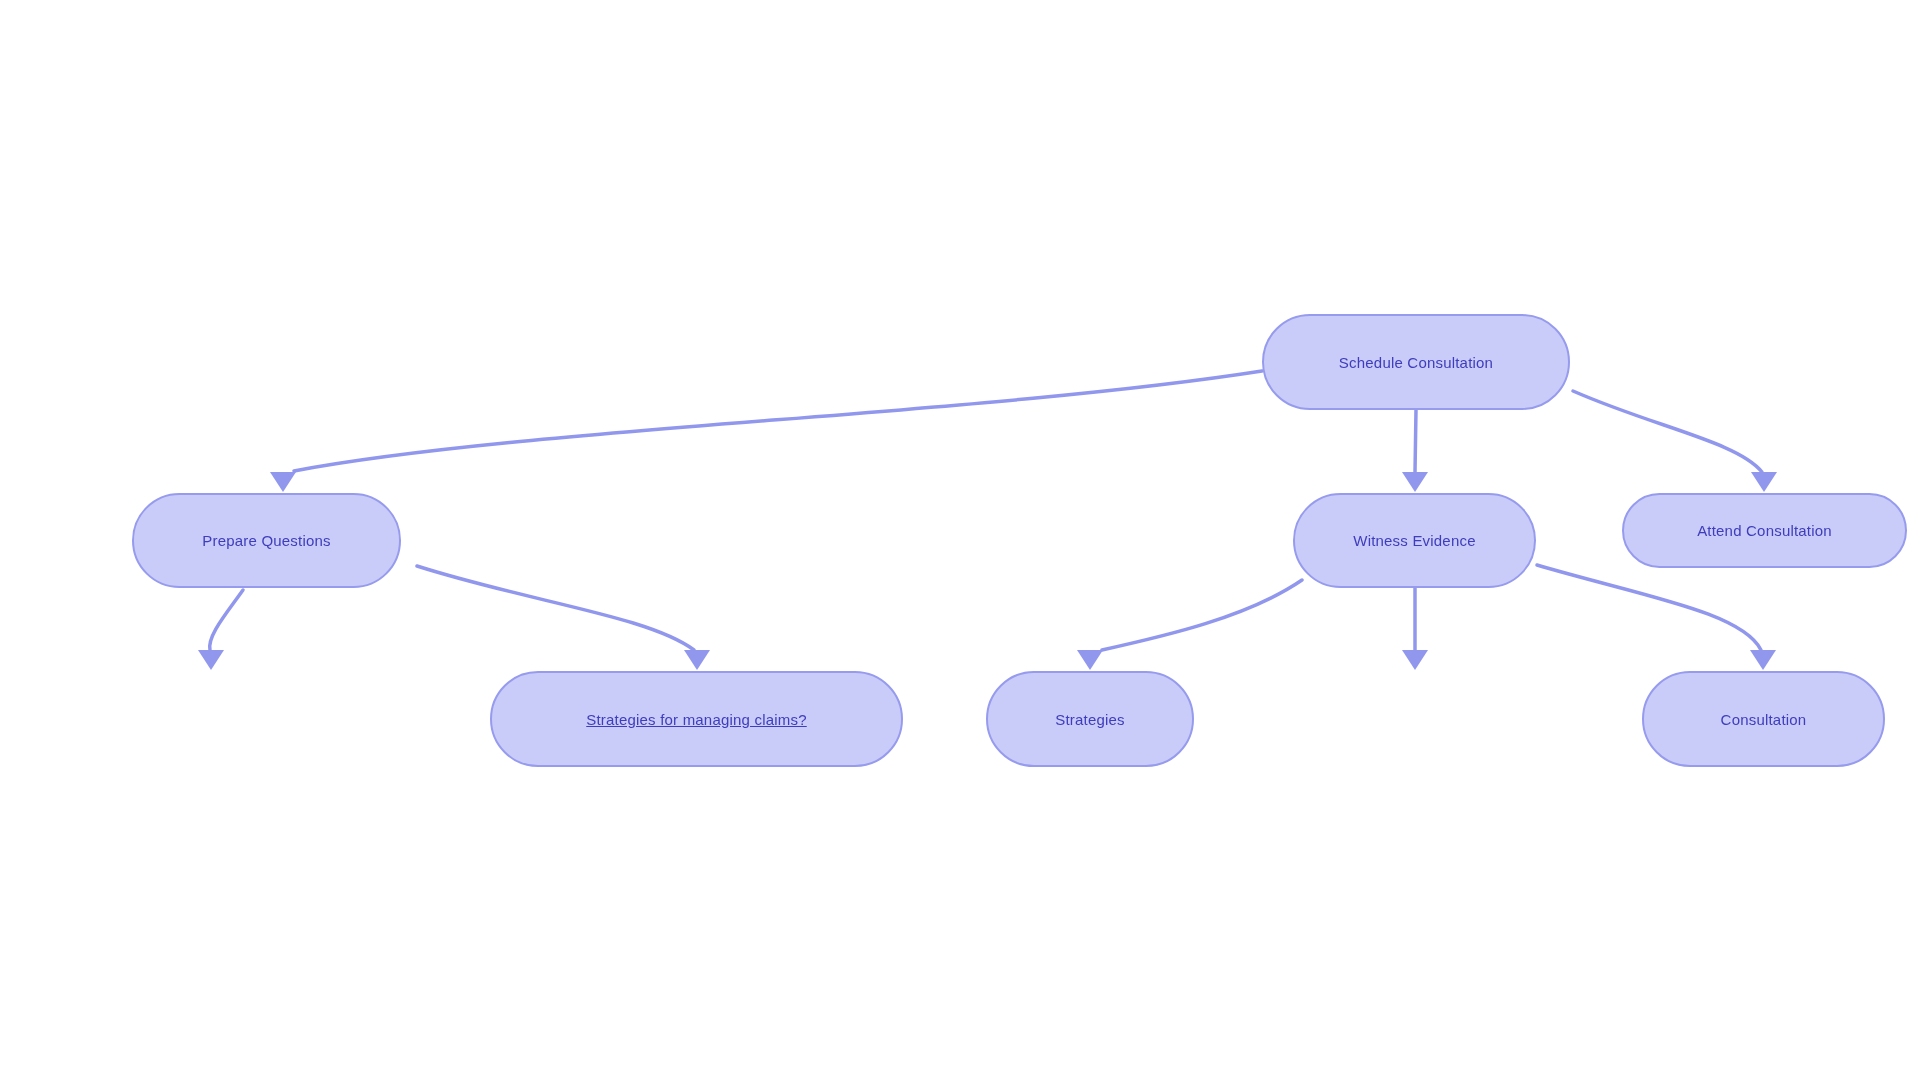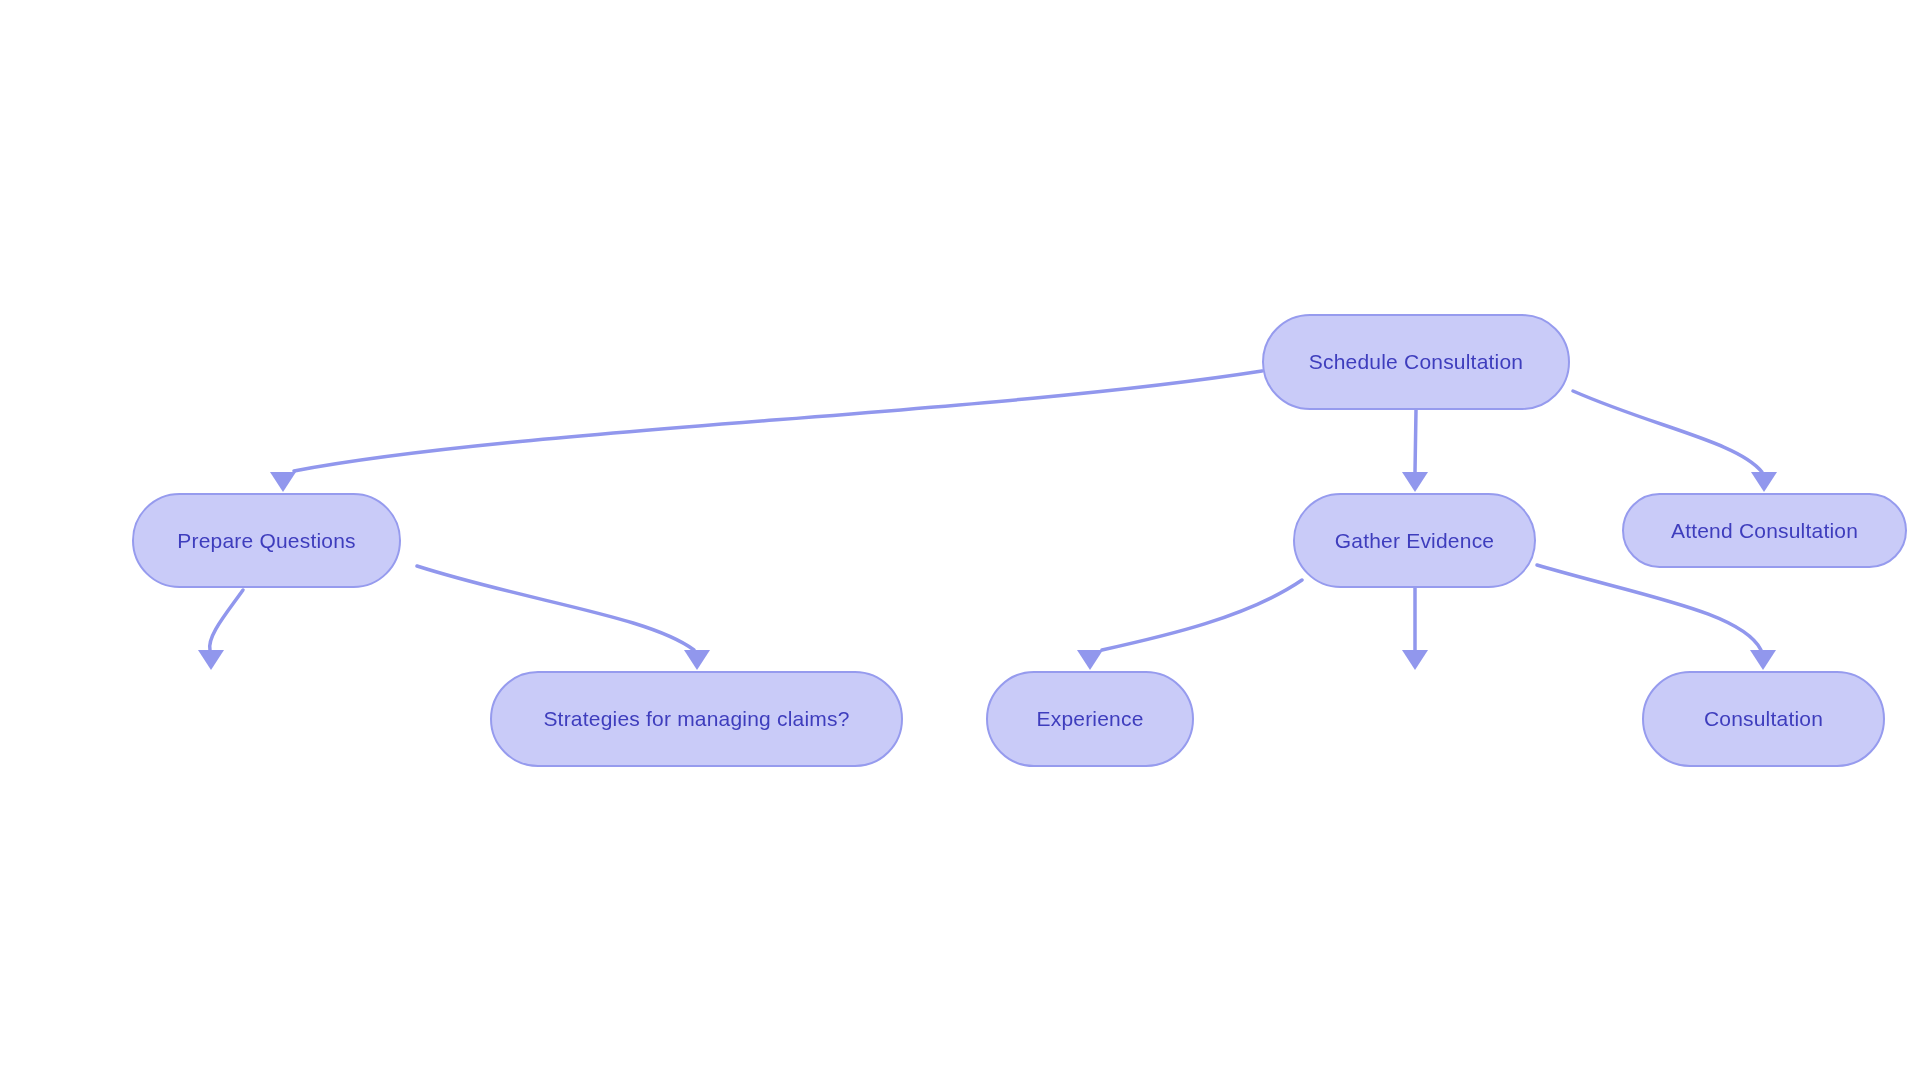--- a/index.html
+++ b/index.html
@@ -22,21 +22,21 @@
   .edge{fill:none;stroke:var(--edge);stroke-width:3.5;stroke-linecap:round;}
   .arrowhead{fill:var(--edge);stroke:none;}
   .node{
     position:absolute;
     box-sizing:border-box;
     display:flex;align-items:center;justify-content:center;
     background:var(--node-fill);
     border:2px solid var(--node-border);
     border-radius:48px;
     color:var(--text);
-    font-size:21px;
+    font-size:15px;
     letter-spacing:0.2px;
     white-space:nowrap;
     user-select:none;
   }
 </style>
 </head>
 <body>
 
 <div class="canvas">
   <svg class="edges-layer" width="1920" height="1083" viewBox="0 0 1920 1083" xmlns="http://www.w3.org/2000/svg">
@@ -53,19 +53,19 @@
       <path d="M 1302 580 C 1248 617, 1165 636, 1102 650" class="edge"></path>
       <path d="M 1077 650 L 1103 650 L 1090 670 Z" class="arrowhead"></path>
       <path d="M 1415 588 L 1415 650" class="edge"></path>
       <path d="M 1402 650 L 1428 650 L 1415 670 Z" class="arrowhead"></path>
       <path d="M 1537 565 C 1642 596, 1742 612, 1761 650" class="edge"></path>
       <path d="M 1750 650 L 1776 650 L 1763 670 Z" class="arrowhead"></path>
     </svg>
   <div class="nodes-layer">
       <div class="node" style="left: 1262px; top: 314px; width: 308px; height: 96px;">Schedule Consultation</div>
       <div class="node" style="left: 132px; top: 493px; width: 269px; height: 95px;">Prepare Questions</div>
-      <div class="node" style="left: 1293px; top: 493px; width: 243px; height: 95px;">Gather Evidence</div>
+      <div class="node" style="left: 1293px; top: 493px; width: 243px; height: 95px;">Witness Evidence</div>
       <div class="node" style="left: 1622px; top: 493px; width: 285px; height: 75px;">Attend Consultation</div>
-      <div class="node" style="left: 490px; top: 671px; width: 413px; height: 96px;">Strategies for managing claims?</div>
-      <div class="node" style="left: 986px; top: 671px; width: 208px; height: 96px;">Experience</div>
+      <div class="node" style="left: 490px; top: 671px; width: 413px; height: 96px; text-decoration: underline;">Strategies for managing claims?</div>
+      <div class="node" style="left: 986px; top: 671px; width: 208px; height: 96px;">Strategies</div>
       <div class="node" style="left: 1642px; top: 671px; width: 243px; height: 96px;">Consultation</div>
     </div>
 </div>
 
 </body></html>

